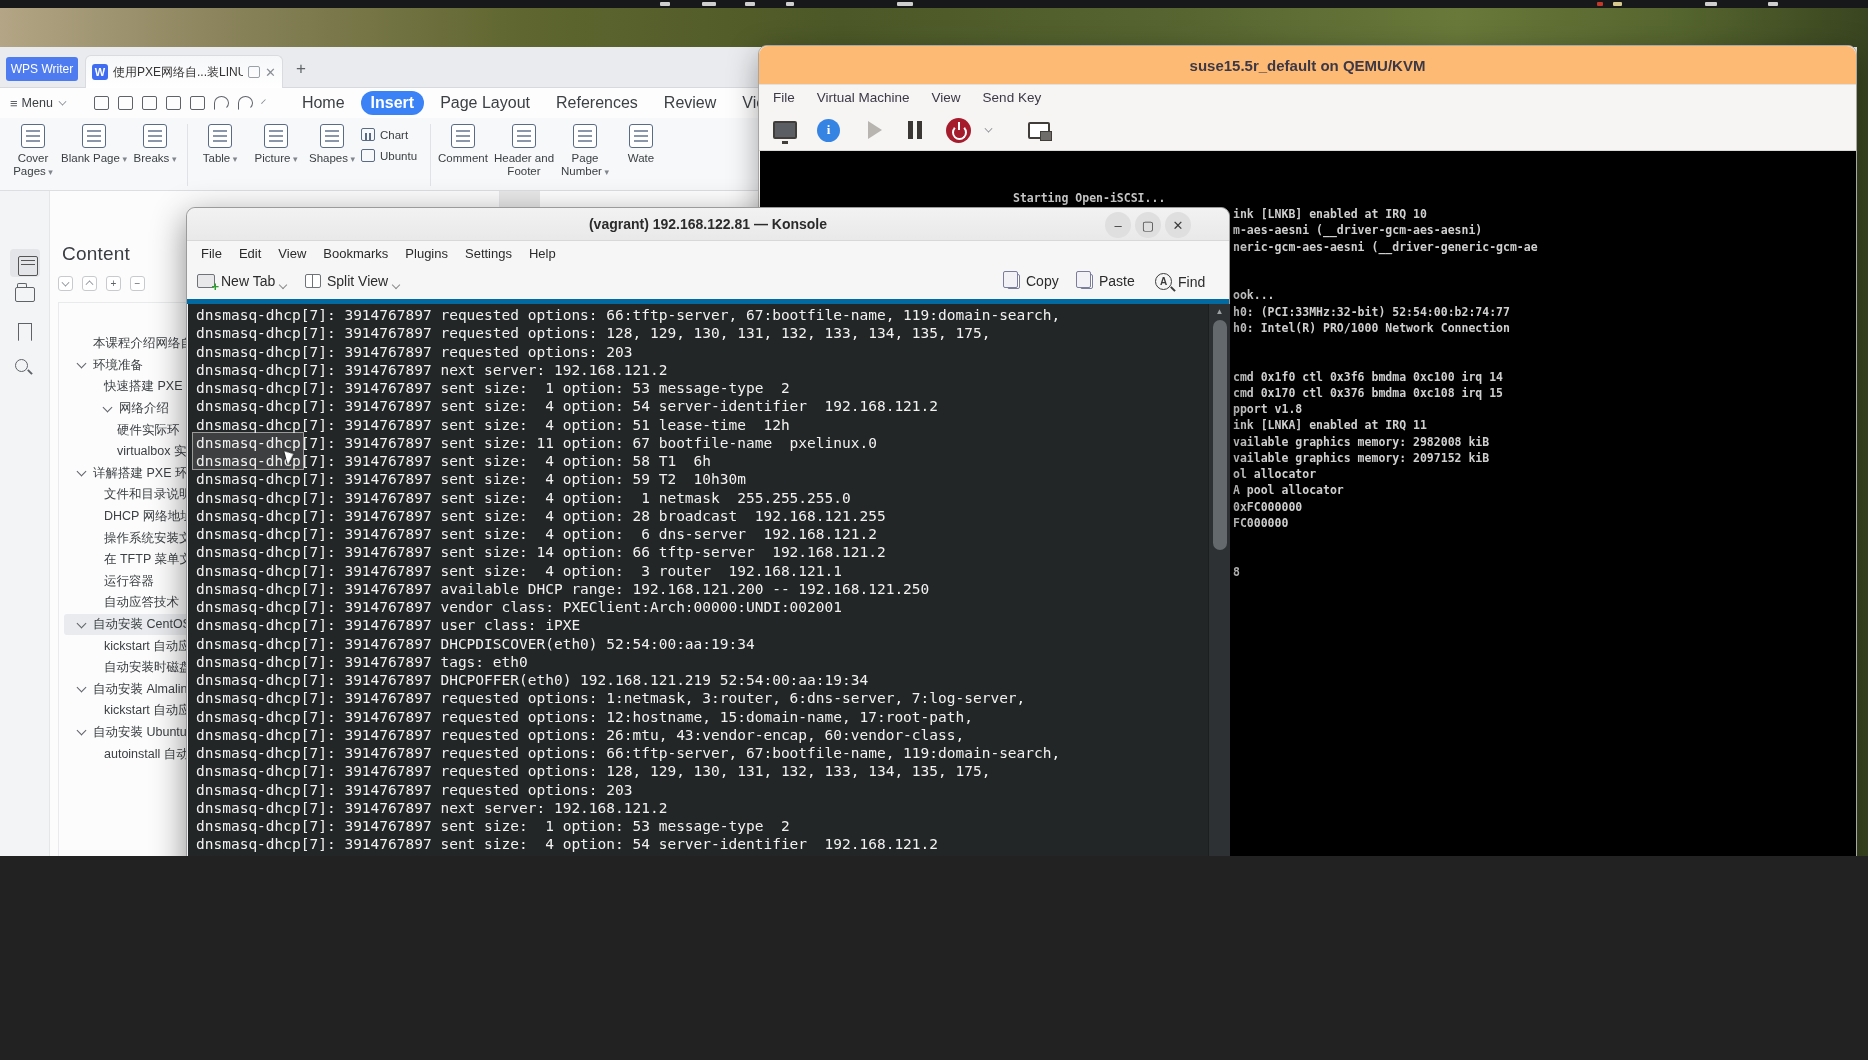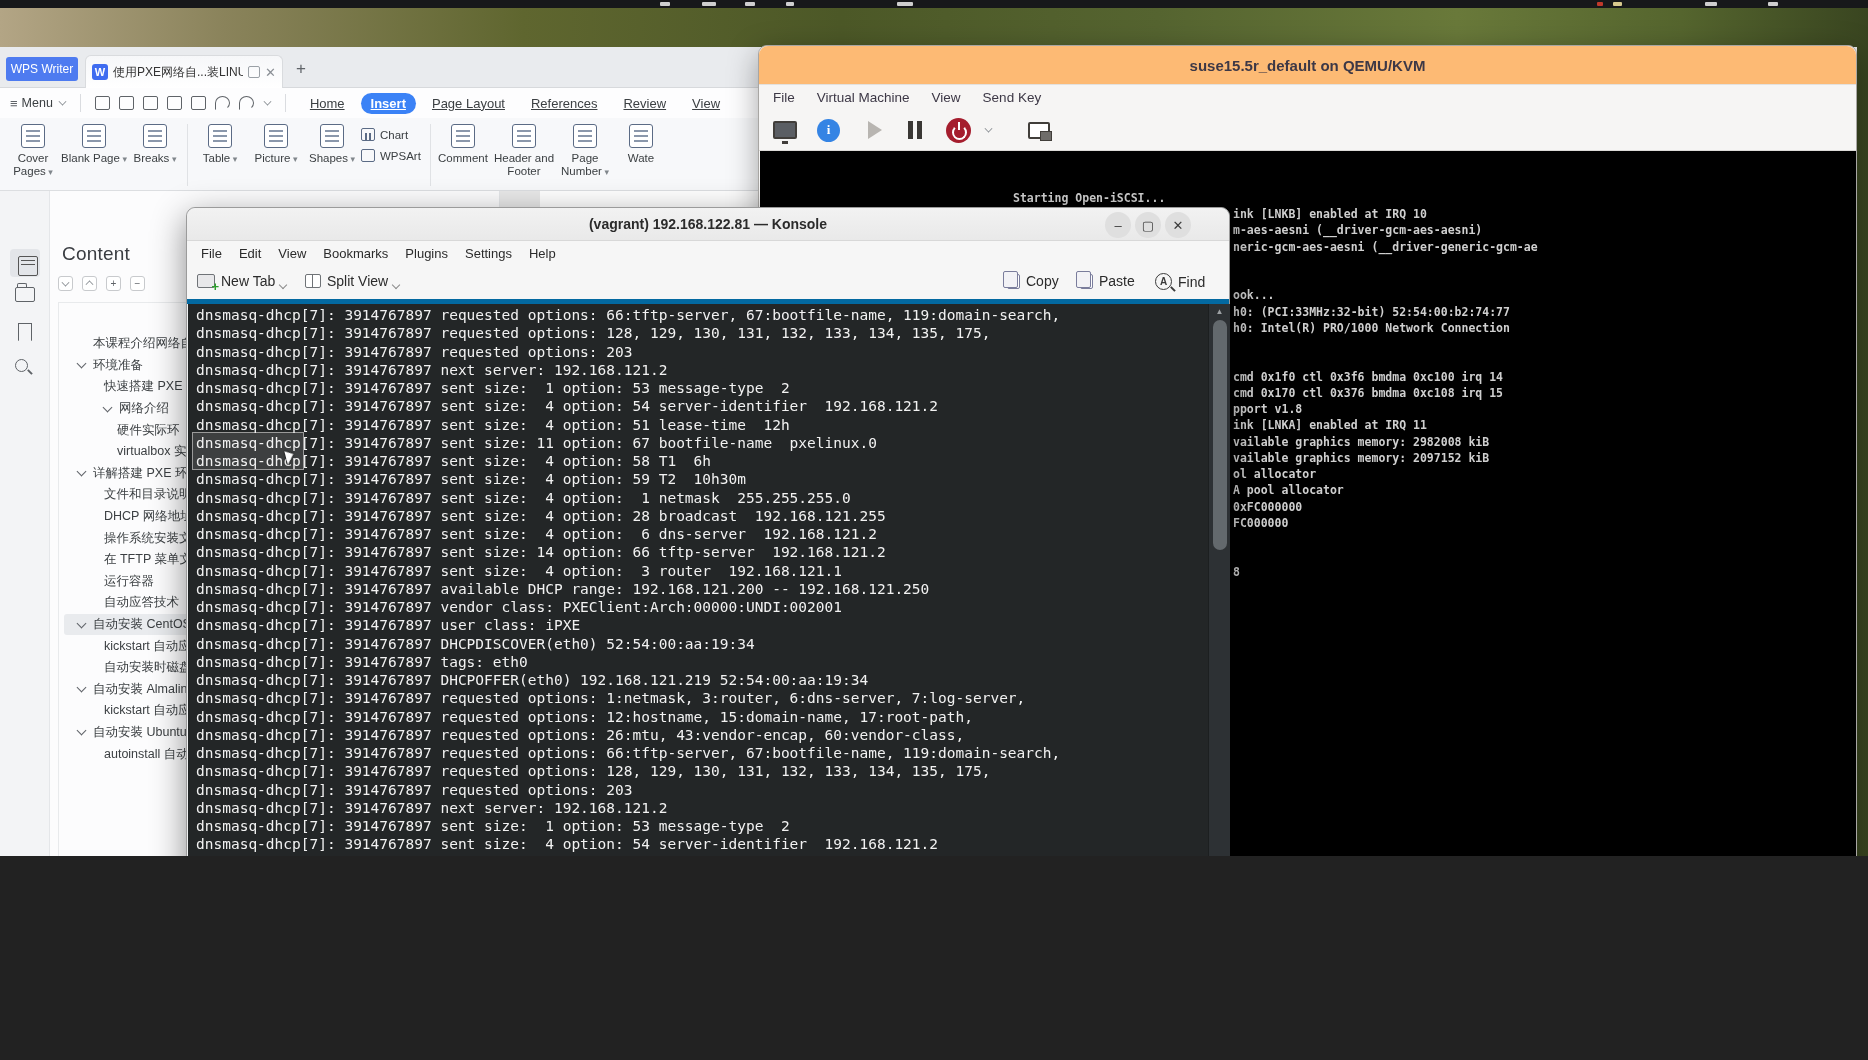--- a/index.html
+++ b/index.html
@@ -32,21 +32,21 @@
   #wps-menurow { left:0; top:41px; width:758px; height:30px; background:#fdfdfe; display:flex; align-items:center; }
   #menu-btn { display:flex; align-items:center; gap:4px; font-size:12.5px; color:#3c4043; padding:0 8px 0 10px; }
   #menu-btn .bars { font-size:13px; color:#5f6368; }
   .cdown { width:7px; height:7px; border-right:1.4px solid #80868b; border-bottom:1.4px solid #80868b;
     transform:rotate(45deg) scale(.8); display:inline-block; margin-left:2px; margin-top:-3px; }
   #quick-icons { display:flex; align-items:center; gap:9px; padding:0 8px; }
   .qi { width:15px; height:14px; border:1.5px solid #5f6368; border-radius:2px; position:relative; }
   .qi.round { border-radius:50% 50% 50% 0; border-bottom-color:transparent; }
   .vsep { width:1px; height:18px; background:#dadce0; margin:0 6px; }
   #ribbon-tabs { display:flex; align-items:center; gap:6px; padding-left:8px; }
-  .rtab { font-size:13px; color:#3c4043; padding:3px 10px; border-radius:12px; white-space:nowrap;text-decoration:underline; }
+  .rtab { font-size:16px; color:#3c4043; padding:3px 10px; border-radius:12px; white-space:nowrap; }
   .rtab.active { background:#3b82f6; color:#fff; font-weight:bold;text-align:center; }
 
   #wps-ribbon { left:0; top:71px; width:758px; height:73px; background:#f7f8fa; border-bottom:1px solid #dcdee1;
     display:flex; align-items:flex-start; padding:4px 4px 0 6px; gap:2px; }
   .ritem { display:flex; flex-direction:column; align-items:center; width:54px; padding-top:2px; }
   .ritem.wide { width:64px; }
   .ricon { width:24px; height:24px; border:1.6px solid #5b6b85; border-radius:3px; margin-bottom:4px;
     background:linear-gradient(#fff,#fff) ; position:relative; }
   .ricon::after { content:""; position:absolute; left:4px; right:4px; top:5px; height:1.5px; background:#8a97ab;
     box-shadow:0 5px 0 #8a97ab, 0 10px 0 #8a97ab; }
@@ -275,21 +275,21 @@
             <div>Shapes<span class="rarrow"> ▾</span></div>
           </div>
         </div>
         <div class="rpair">
           <div class="prow">
             <span class="picon chart"></span>
             <span>Chart</span>
           </div>
           <div class="prow">
             <span class="picon"></span>
-            <span>WPSArt</span>
+            <span>Ubuntu</span>
           </div>
         </div>
         <div class="rsep"></div>
         <div class="ritem">
           <div class="ricon"></div>
           <div class="rlabel">
             <div>Comment</div>
           </div>
         </div>
         <div class="ritem wide">

